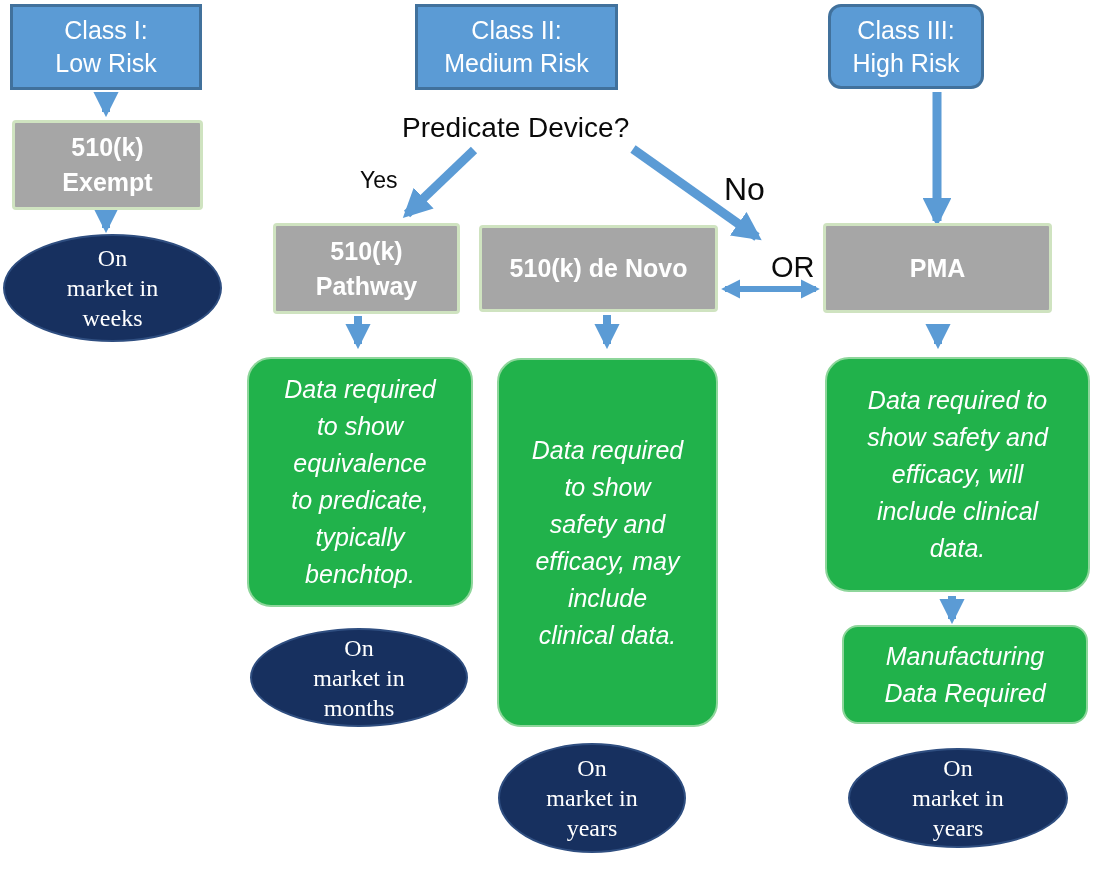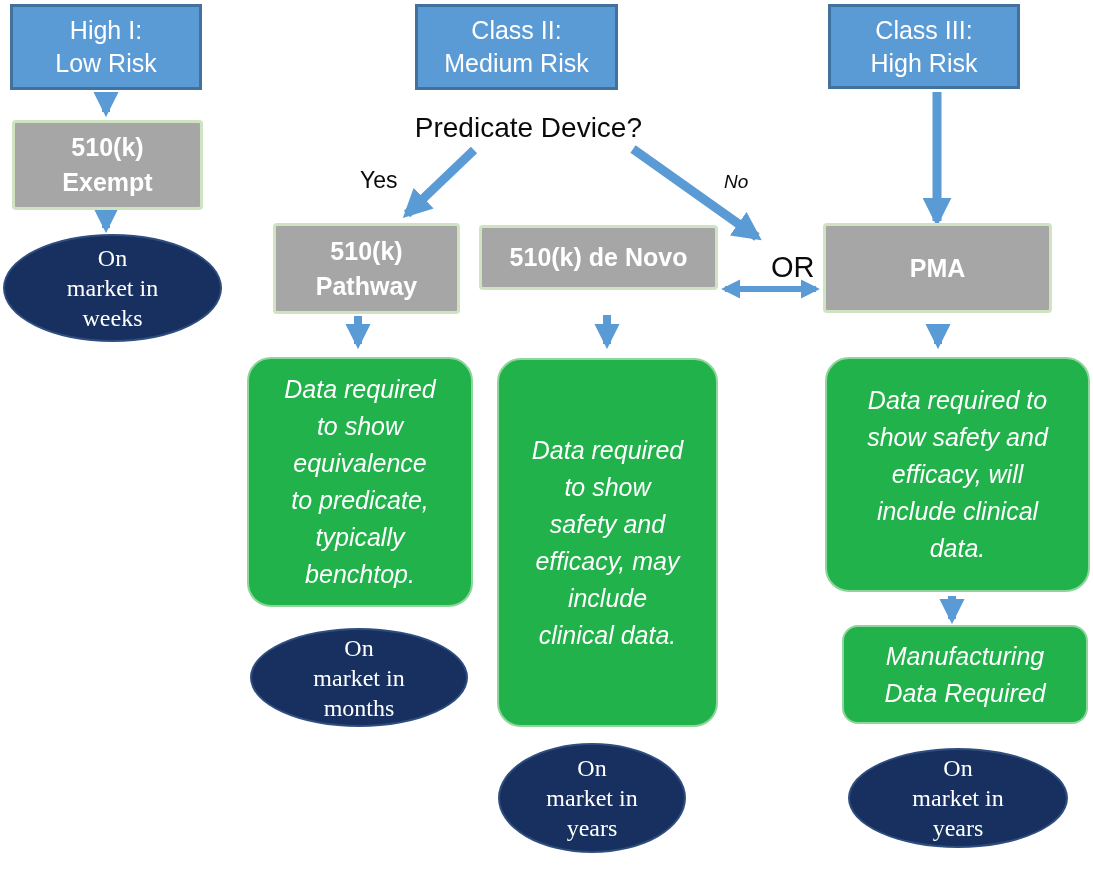--- a/index.html
+++ b/index.html
@@ -60,37 +60,37 @@
     font-size:24px;line-height:30px;font-family:Liberation Serif, serif;
   }
   .flow-label{
     position:absolute;z-index:2;
     color:var(--text-dark);
     white-space:nowrap;
   }
   
   #n-class1{left:10px;top:4px;width:192px;height:86px;}
   #n-class2{left:415px;top:4px;width:203px;height:86px;}
-  #n-class3{left:828px;top:4px;width:192px;height:85px;}
+  #n-class3{left:828px;top:4px;width:156px;height:85px;border-radius:13px;}
   #n-exempt{left:12px;top:120px;width:191px;height:90px;}
   #n-pathway{left:273px;top:223px;width:187px;height:91px;}
-  #n-denovo{left:479px;top:225px;width:239px;height:65px;}
+  #n-denovo{left:479px;top:225px;width:239px;height:87px;}
   #n-pma{left:823px;top:223px;width:229px;height:90px;}
   #n-data-pathway{left:247px;top:357px;width:226px;height:250px;}
   #n-data-denovo{left:497px;top:358px;width:221px;height:369px;}
   #n-data-pma{left:825px;top:357px;width:265px;height:235px;}
   #n-manufacturing{left:842px;top:625px;width:246px;height:99px;border-radius:16px;}
   #n-market-weeks{left:3px;top:234px;width:219px;height:108px;}
   #n-market-months{left:250px;top:628px;width:218px;height:99px;}
   #n-market-years-denovo{left:498px;top:743px;width:188px;height:110px;}
   #n-market-years-pma{left:848px;top:748px;width:220px;height:100px;}
   
-  #l-question{left:402px;top:112px;width:240px;text-align:right;font-size:28px;}
+  #l-question{left:402px;top:112px;width:240px;text-align:left;font-size:28px;}
   #l-yes{left:360px;top:167px;font-size:23px;}
-  #l-no{left:724px;top:171px;font-size:19px;font-style:italic;}
+  #l-no{left:724px;top:171px;font-size:32px;}
   #l-or{left:747px;top:251px;font-size:29px;margin-left:24px;}
 </style>
 </head>
 <body>
 
 <div id="canvas">
 
   <svg id="arrow-layer" viewBox="0 0 1093 874" xmlns="http://www.w3.org/2000/svg">
     <defs>
       <marker id="ah" viewBox="0 0 10 10" refX="8" refY="5" markerWidth="3.2" markerHeight="3.2" orient="auto-start-reverse" markerUnits="strokeWidth">
@@ -102,21 +102,21 @@
     <line class="arrow" x1="474" y1="150" x2="407" y2="214" stroke-width="9" marker-end="url(#ah)"></line>
     <line class="arrow" x1="633" y1="149" x2="757" y2="237" stroke-width="9" marker-end="url(#ah)"></line>
     <line class="arrow" x1="358" y1="316" x2="358" y2="344" stroke-width="8" marker-end="url(#ah)"></line>
     <line class="arrow" x1="607" y1="315" x2="607" y2="344" stroke-width="8" marker-end="url(#ah)"></line>
     <line class="arrow" x1="725" y1="289" x2="816" y2="289" stroke-width="6" marker-start="url(#ah)" marker-end="url(#ah)"></line>
     <line class="arrow" x1="937" y1="92" x2="937" y2="221" stroke-width="9" marker-end="url(#ah)"></line>
     <line class="arrow" x1="938" y1="325" x2="938" y2="344" stroke-width="8" marker-end="url(#ah)"></line>
     <line class="arrow" x1="952" y1="596" x2="952" y2="619" stroke-width="8" marker-end="url(#ah)"></line>
   </svg>
 
-  <div id="n-class1" class="node class-box">High I:
+  <div id="n-class1" class="node class-box">Class I:
 Low Risk</div>
   <div id="n-class2" class="node class-box">Class II:
 Medium Risk</div>
   <div id="n-class3" class="node class-box">Class III:
 High Risk</div>
 
   <div id="l-question" class="flow-label">Predicate Device?</div>
   <div id="l-yes" class="flow-label">Yes</div>
   <div id="l-no" class="flow-label">No</div>
   <div id="l-or" class="flow-label">OR</div>

